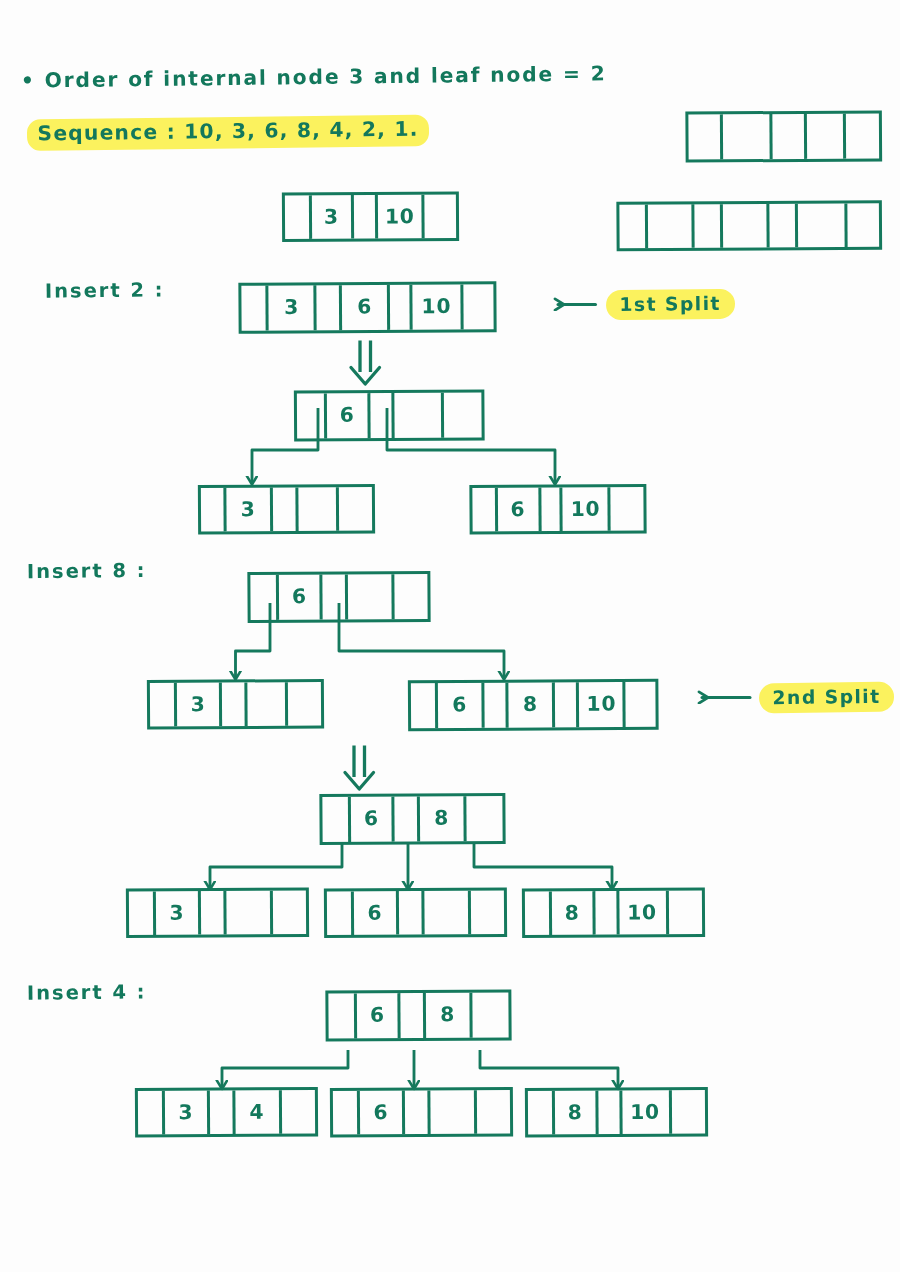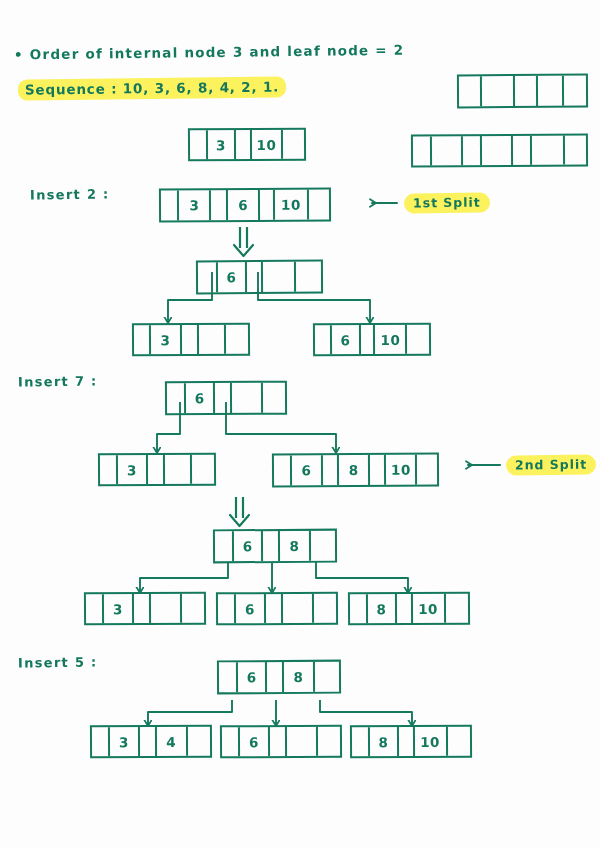--- a/index.html
+++ b/index.html
@@ -208,21 +208,21 @@
 </div>
 
 <div class="node" style="left:313px; top:323px; width:118px; height:33px;">
   <div class="cell ptr" style="width:15%"></div>
   <div class="cell key" style="width:25%">6</div>
   <div class="cell ptr" style="width:13%"></div>
   <div class="cell key" style="width:28%">10</div>
   <div class="cell ptr" style="width:19%"></div>
 </div>
 
-<div class="hand label" style="left:18px; top:374px;">Insert 7 :</div>
+<div class="hand label" style="left:18px; top:374px;">Insert 8 :</div>
 
 <div class="node" style="left:165px; top:381px; width:122px; height:34px;">
   <div class="cell ptr" style="width:16%"></div>
   <div class="cell key" style="width:25%">6</div>
   <div class="cell ptr" style="width:14%"></div>
   <div class="cell key" style="width:26%"></div>
   <div class="cell ptr" style="width:19%"></div>
 </div>
 
 <div class="node" style="left:98px; top:453px; width:118px; height:33px;">
@@ -272,21 +272,21 @@
 </div>
 
 <div class="node" style="left:348px; top:592px; width:122px; height:33px;">
   <div class="cell ptr" style="width:15%"></div>
   <div class="cell key" style="width:25%">8</div>
   <div class="cell ptr" style="width:13%"></div>
   <div class="cell key" style="width:28%">10</div>
   <div class="cell ptr" style="width:19%"></div>
 </div>
 
-<div class="hand label" style="left:18px; top:655px;">Insert 5 :</div>
+<div class="hand label" style="left:18px; top:655px;">Insert 4 :</div>
 
 <div class="node" style="left:217px; top:660px; width:124px; height:34px;">
   <div class="cell ptr" style="width:16%"></div>
   <div class="cell key" style="width:24%">6</div>
   <div class="cell ptr" style="width:14%"></div>
   <div class="cell key" style="width:26%">8</div>
   <div class="cell ptr" style="width:20%"></div>
 </div>
 
 <div class="node" style="left:90px; top:725px; width:122px; height:33px;">

